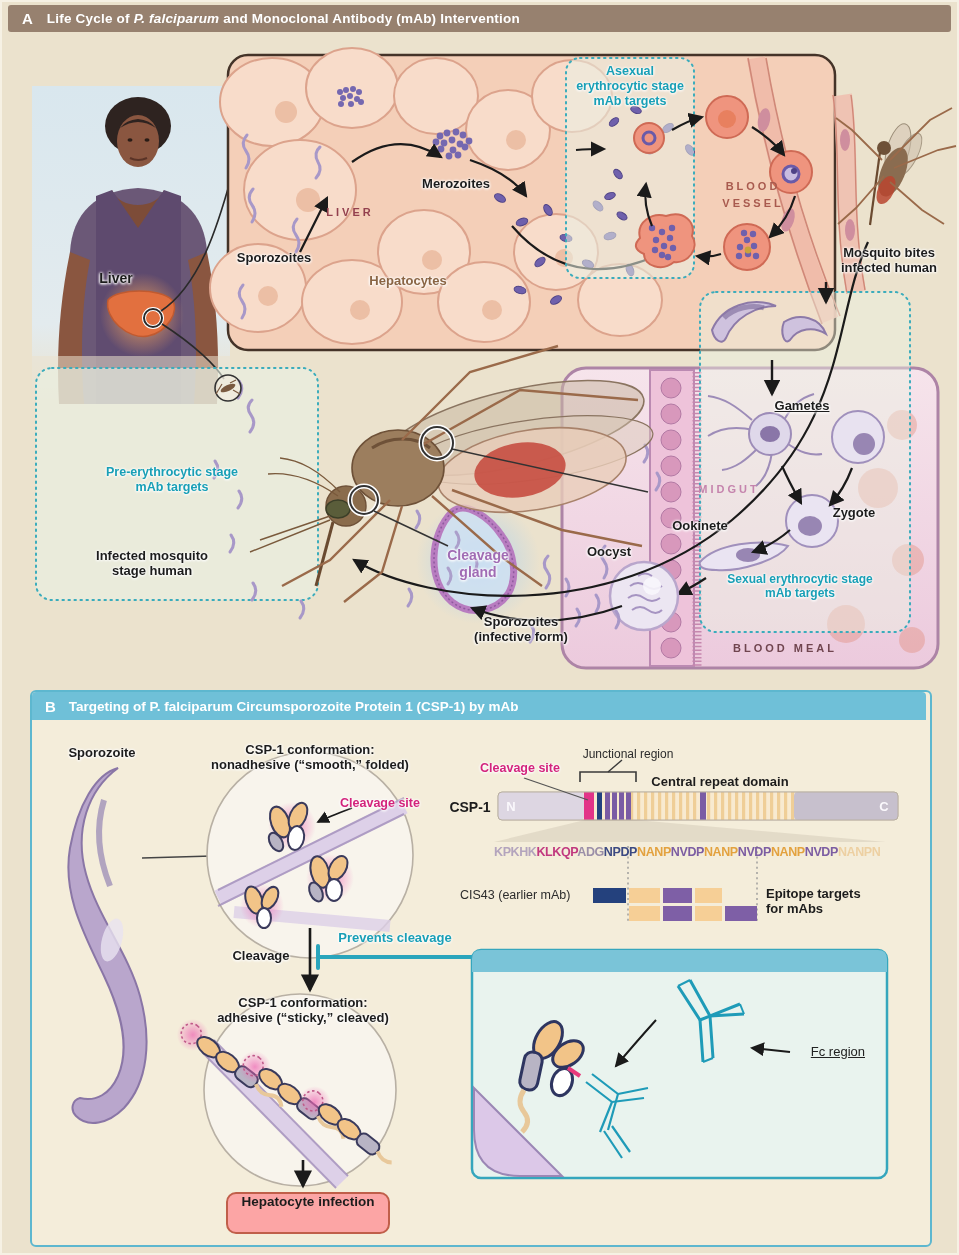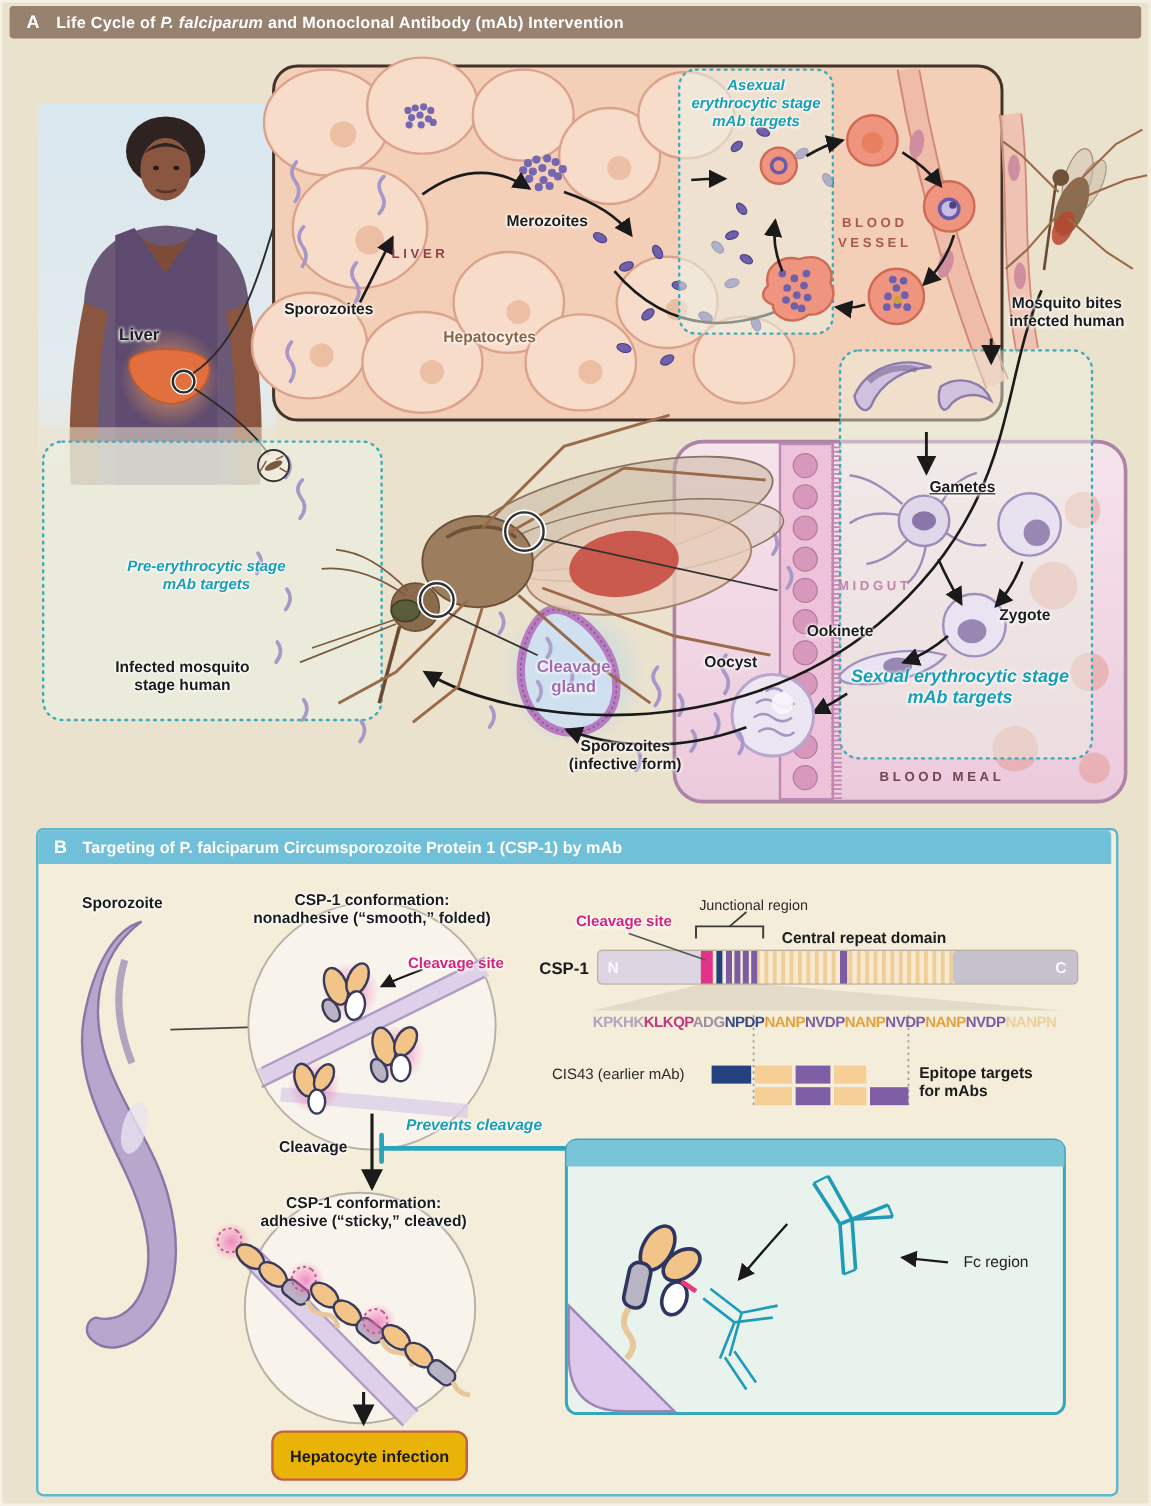--- a/index.html
+++ b/index.html
@@ -6,28 +6,28 @@
   body{font-family:"Liberation Sans",sans-serif;background:#d8d0bd;}
   #stage{position:relative;width:959px;height:1255px;background:#ebe2cd;overflow:hidden;
          box-shadow:inset 0 0 0 2px #f6f1e4;}
   svg{position:absolute;left:0;top:0;}
   .hdr{position:absolute;display:flex;align-items:center;color:#fff;font-weight:bold;z-index:5;}
   .hdr .tag{font-size:15px;margin:0 14px 0 14px;}
   .hdr .ttl{font-size:13.5px;letter-spacing:.2px;}
   .hdr .it{font-style:italic;}
   .lbl{position:absolute;z-index:6;font-weight:bold;color:#1c1c1c;font-size:13px;line-height:1.18;
        text-align:center;text-shadow:0 0 3px #fff,0 0 3px #fff,0 1px 3px #fff;}
-  .teal{color:#189fb6;font-style:italic;}
+  .teal{color:#189fb6;}
   .mag{color:#d3237c;}
   .caps{font-size:11px;letter-spacing:3px;}
   .reg{font-weight:normal;text-shadow:none;}
   .left{text-align:left;}
   .seqline{position:absolute;z-index:6;font-size:12.5px;font-weight:bold;letter-spacing:-0.4px;white-space:nowrap;}
-  .hepbox{position:absolute;z-index:6;background:#eab308;border:2.5px solid #c05f4a;border-radius:10px;
-          display:flex;align-items:center;justify-content:center;font-weight:bold;font-size:13.5px;color:#1c1c1c;}
+  .hepbox{position:absolute;z-index:6;background:#fca5a5;border:2.5px solid #c05f4a;border-radius:10px;
+          display:flex;align-items:flex-start;justify-content:center;font-weight:bold;font-size:13.5px;color:#1c1c1c;}
   .panelB{position:absolute;z-index:1;background:#f4edda;border:2px solid #5db7cf;border-radius:6px;}
   .panelBhdr{position:absolute;z-index:5;background:#6fc0d8;border-radius:4px 4px 0 0;display:flex;align-items:center;color:#fff;font-weight:bold;}
 </style>
 </head>
 <body>
 <div id="stage">
 
 <div class="hdr" style="left:8px;top:5px;width:943px;height:27px;background:#97816f;border-radius:3px;">
   <span class="tag">A</span>
   <span class="ttl"><span>Life Cycle of </span><span class="it">P. falciparum</span><span> and Monoclonal Antibody (mAb) Intervention</span></span>
@@ -567,38 +567,38 @@
 </svg>
 
 <div class="lbl" style="left:86px;top:270px;width:60px;font-size:14px;">Liver</div>
 <div class="lbl" style="left:222px;top:250px;width:104px;">Sporozoites</div>
 <div class="lbl caps" style="left:305px;top:206px;width:90px;color:#93404e;text-shadow:none;">LIVER</div>
 <div class="lbl" style="left:406px;top:176px;width:100px;">Merozoites</div>
 <div class="lbl" style="left:356px;top:273px;width:104px;color:#8a6544;">Hepatocytes</div>
 <div class="lbl teal" style="left:568px;top:64px;width:124px;font-size:12.5px;">
   <span>Asexual</span><br><span>erythrocytic stage</span><br><span>mAb targets</span>
 </div>
-<div class="lbl caps" style="left:694px;top:178px;width:70px;color:#a85a4e;text-shadow:none;line-height:1.5;">
+<div class="lbl caps" style="left:694px;top:178px;width:70px;color:#a85a4e;text-shadow:none;line-height:1.5;padding-left:24px;">
   <span>BLOOD</span><br><span>VESSEL</span>
 </div>
 <div class="lbl" style="left:822px;top:245px;width:134px;">
   <span>Mosquito bites</span><br><span>infected human</span>
 </div>
 <div class="lbl" style="left:762px;top:398px;width:80px;text-decoration:underline;">Gametes</div>
 <div class="lbl caps" style="left:694px;top:483px;width:70px;color:#c584ad;text-shadow:none;">MIDGUT</div>
 <div class="lbl" style="left:822px;top:505px;width:64px;">Zygote</div>
 <div class="lbl" style="left:660px;top:518px;width:80px;">Ookinete</div>
 <div class="lbl" style="left:578px;top:544px;width:62px;">Oocyst</div>
 <div class="lbl" style="left:432px;top:547px;width:92px;font-size:14px;color:#a06cb4;">
   <span>Cleavage</span><br><span>gland</span>
 </div>
 <div class="lbl" style="left:456px;top:614px;width:130px;">
   <span>Sporozoites</span><br><span>(infective form)</span>
 </div>
-<div class="lbl teal" style="left:700px;top:555px;width:200px;font-size:15px;">
+<div class="lbl teal" style="left:700px;top:572px;width:200px;font-size:12px;">
   <span>Sexual erythrocytic stage</span><br><span>mAb targets</span>
 </div>
 <div class="lbl caps" style="left:730px;top:642px;width:110px;color:#70454f;text-shadow:none;">BLOOD MEAL</div>
 <div class="lbl teal" style="left:72px;top:465px;width:200px;font-size:12.5px;">
   <span>Pre-erythrocytic stage</span><br><span>mAb targets</span>
 </div>
 <div class="lbl" style="left:82px;top:548px;width:140px;">
   <span>Infected mosquito</span><br><span>stage human</span>
 </div>
 
@@ -619,15 +619,15 @@
 <div class="lbl" style="left:503px;top:799px;width:16px;color:#faf8fc;text-shadow:none;">N</div>
 <div class="lbl" style="left:876px;top:799px;width:16px;color:#faf8fc;text-shadow:none;">C</div>
 <div class="lbl mag" style="left:470px;top:761px;width:100px;font-size:12.5px;">Cleavage site</div>
 <div class="lbl reg" style="left:568px;top:747px;width:120px;font-size:12px;color:#2c2c2c;">Junctional region</div>
 <div class="lbl" style="left:640px;top:774px;width:160px;text-shadow:none;">Central repeat domain</div>
 <div class="seqline" style="left:494px;top:845px;"><span style="color:#b3a4bd">KPKHK</span><span style="color:#c1397f">KLKQP</span><span style="color:#9b8fa8">ADG</span><span style="color:#3c4a82">NPDP</span><span style="color:#e3a23f">NANP</span><span style="color:#7c5da2">NVDP</span><span style="color:#e3a23f">NANP</span><span style="color:#7c5da2">NVDP</span><span style="color:#e3a23f">NANP</span><span style="color:#7c5da2">NVDP</span><span style="color:#edd0a2">NANPN</span></div>
 <div class="lbl reg" style="left:460px;top:888px;width:130px;font-size:12.5px;text-align:left;color:#2c2c2c;">CIS43 (earlier mAb)</div>
 <div class="lbl left" style="left:766px;top:886px;width:110px;text-shadow:none;">
   <span>Epitope targets</span><br><span>for mAbs</span>
 </div>
-<div class="lbl reg" style="left:795px;top:1044px;width:70px;font-size:13px;color:#222;text-align:center;">Fc region</div>
+<div class="lbl reg" style="left:795px;top:1044px;width:70px;font-size:13px;color:#222;text-align:right;text-decoration:underline;">Fc region</div>
 
 </div>
 
 </body></html>

